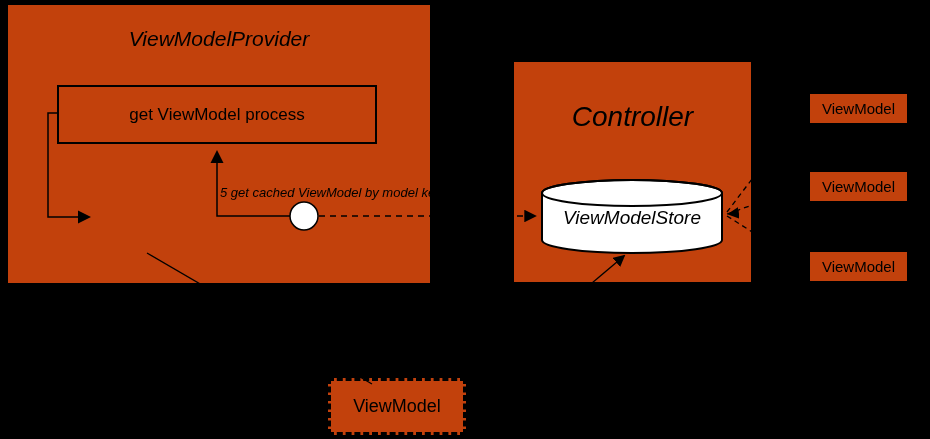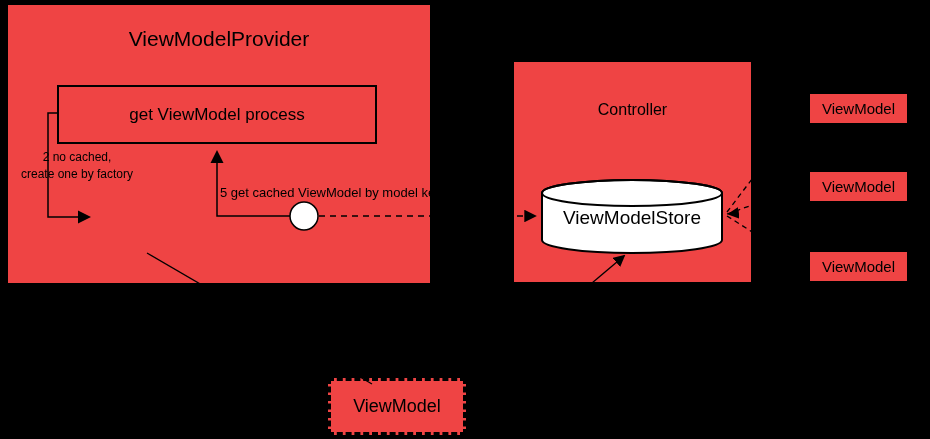--- a/index.html
+++ b/index.html
@@ -8,21 +8,21 @@
     position: relative;
     width: 930px;
     height: 439px;
     background: #000000;
     font-family: "Liberation Sans", sans-serif;
     color: #000000;
     overflow: hidden;
   }
   .box {
     position: absolute;
-    background: #ef4444;
+    background: #c2410c;
   }
   .provider-box   { left: 8px;   top: 5px;   width: 422px; height: 278px; }
   .controller-box { left: 514px; top: 62px;  width: 237px; height: 220px; }
   .process-box {
     left: 57px; top: 85px; width: 320px; height: 59px;
     border: 2px solid #000;
     display: flex; align-items: center; justify-content: center;
   }
   .factory-box {
     left: 95px; top: 193px; width: 103px; height: 60px;
@@ -36,39 +36,39 @@
   }
   .vm-box-1 { top: 94px; }
   .vm-box-2 { top: 172px; }
   .vm-box-3 { top: 252px; }
   .vm-dashed-box {
     left: 328px; top: 378px; width: 138px; height: 57px;
     border: 3px dashed #000;
     display: flex; align-items: center; justify-content: center;
     font-size: 18px;
   }
-  .label { position: absolute; z-index: 3; }
+  .label { position: absolute; z-index: 3; font-style: italic; }
   .provider-title {
     left: 8px; top: 27px; width: 422px;
     text-align: center; font-size: 21px;
   }
   .process-label { font-size: 17px; position: relative; z-index: 3; }
   .factory-label { font-size: 20px; position: relative; z-index: 3; }
   .edge-label-no-cache {
     left: 7px; top: 149px; width: 140px;
     text-align: center; font-size: 12px; line-height: 1.4;
     white-space: pre-line;
   }
   .edge-label-cached {
     left: 220px; top: 185px;
     font-size: 13px; white-space: nowrap;
   }
   .controller-title {
     left: 514px; top: 101px; width: 237px;
-    text-align: center; font-size: 16px;
+    text-align: center; font-size: 28px;
   }
   .controller-subtitle {
     left: 514px; top: 129px; width: 237px;
     text-align: center; font-size: 15.5px;
   }
   .store-label {
     left: 542px; top: 207px; width: 180px;
     text-align: center; font-size: 19px;
   }
   .vm-label, .vm-dashed-label { position: relative; z-index: 3; }
@@ -130,19 +130,17 @@
 
     <path d="M470,386 L624,256" fill="none" stroke="#000000" stroke-width="1.3" marker-end="url(#arrow)"></path>
 
     <path d="M727,212 L806,108" fill="none" stroke="#000000" stroke-width="1.3" stroke-dasharray="5,4"></path>
     <path d="M727,214 L806,186" fill="none" stroke="#000000" stroke-width="1.3" stroke-dasharray="5,4"></path>
     <path d="M727,216 L806,266" fill="none" stroke="#000000" stroke-width="1.3" stroke-dasharray="5,4"></path>
     <path d="M738,213 L729,214" fill="none" stroke="#000000" stroke-width="1.3" marker-end="url(#arrow)"></path>
   </svg>
 
   <div class="label provider-title">ViewModelProvider</div>
-  <div class="label edge-label-no-cache">2 no cached,
-create one by factory</div>
   <div class="label edge-label-cached">5 get cached ViewModel by model key</div>
   <div class="label controller-title">Controller</div>
   <div class="label store-label">ViewModelStore</div>
 
 </div>
 
 </body></html>

